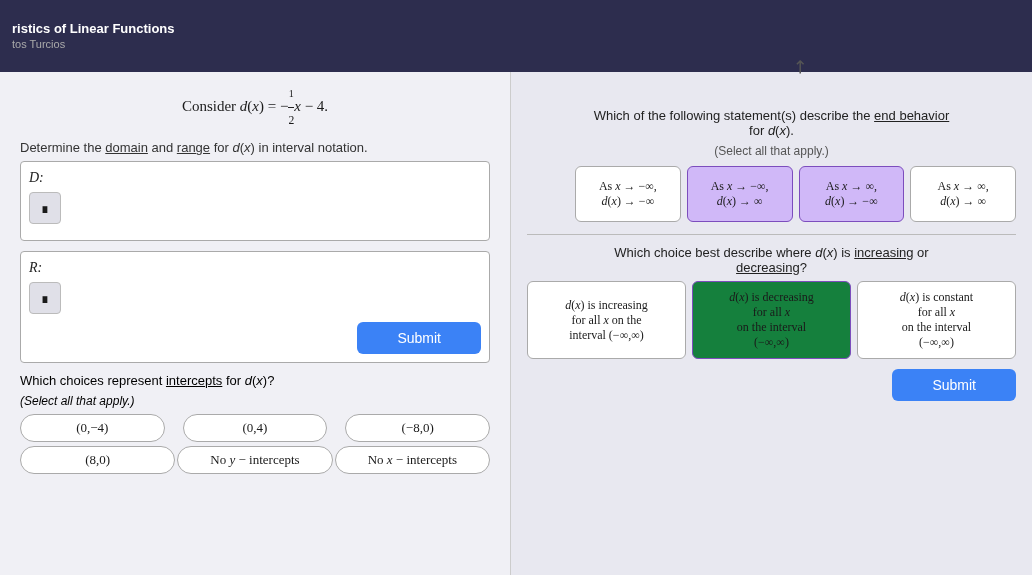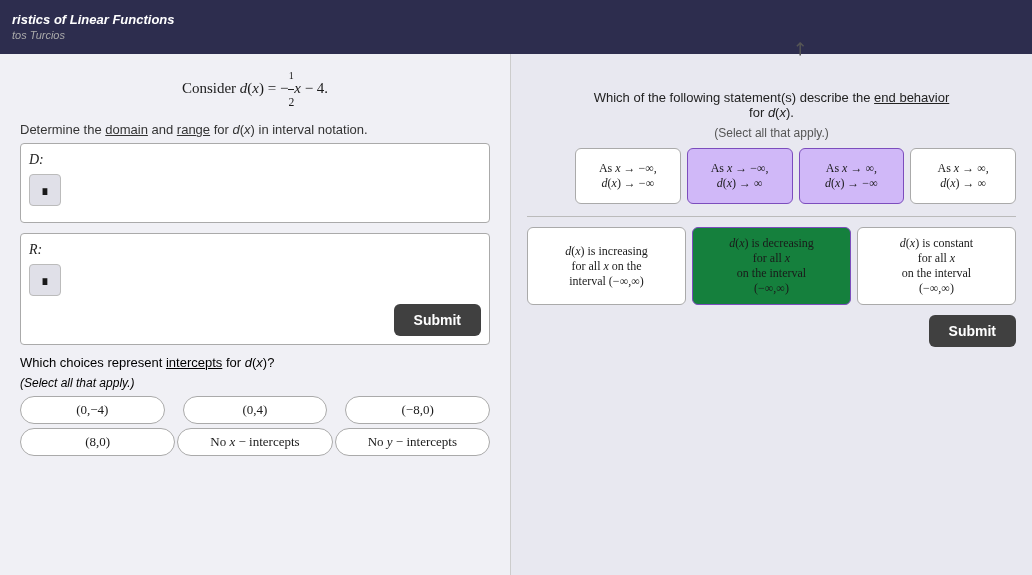--- a/index.html
+++ b/index.html
@@ -9,23 +9,22 @@
       color: #1a1a1a;
       width: 1032px;
       height: 575px;
       overflow: hidden;
       position: relative;
     }
     .top-bar {
       background: #2d2d4e;
       color: #ccc;
       font-size: 13px;
-      padding: 12px 12px;
-      font-family: Arial, sans-serif;
-      font-style: italic;
+      padding: 21px 12px;
+      font-family: Arial, sans-serif;
     }
     .top-bar .title {
       color: #fff;
       font-weight: bold;
     }
     .top-bar .subtitle {
       color: #aaa;
       font-size: 11px;
     }
     .main-content {
@@ -89,29 +88,29 @@
       padding: 8px;
       margin-bottom: 10px;
     }
     .dr-label {
       font-size: 14px;
       font-style: italic;
       margin-bottom: 6px;
       color: #222;
     }
     .submit-btn {
-      background: #404040;
+      background: #3b82f6;
       color: #fff;
       border: none;
       border-radius: 6px;
-      padding: 8px 20px;
+      padding: 8px 40px;
       font-size: 14px;
       cursor: pointer;
       font-family: Arial, sans-serif;
-      font-weight: bold;
+      font-weight: normal;
     }
     .intercepts-label {
       font-family: Arial, sans-serif;
       font-size: 13px;
       color: #000000;
       margin-bottom: 6px;
     }
     .chip-grid {
       display: grid;
       grid-template-columns: repeat(3, 1fr);
@@ -253,22 +252,22 @@
         Which choices represent <span class="underline">intercepts</span> for <span class="math">d</span>(<span class="math">x</span>)?
       </div>
       <div class="intercepts-label" style="font-style:italic; font-size:12px;">(Select all that apply.)</div>
       <div class="chip-grid">
         <div class="chip">(0,−4)</div>
         <div class="chip">(0,4)</div>
         <div class="chip">(−8,0)</div>
       </div>
       <div class="chip-row2">
         <div class="chip">(8,0)</div>
+        <div class="chip">No <span class="math">y</span> − intercepts</div>
         <div class="chip">No <span class="math">x</span> − intercepts</div>
-        <div class="chip">No <span class="math">y</span> − intercepts</div>
       </div>
     </div>
   </div>
 
   <div class="right-panel">
 
     <div style="text-align:center; margin-bottom:2px;">
       <span style="font-size:18px; color:#555; display:inline-block; transform: rotate(-45deg) translateX(40px);">↗</span>
     </div>
 
@@ -287,20 +286,23 @@
       <div class="option-card selected">
         <div>As <span class="math">x</span> → ∞,<br><span class="math">d</span>(<span class="math">x</span>) → −∞</div>
       </div>
       <div class="option-card">
         <div>As <span class="math">x</span> → ∞,<br><span class="math">d</span>(<span class="math">x</span>) → ∞</div>
       </div>
     </div>
 
     <hr class="divider">
 
+    <div class="increase-title">
+      Which choice best describe where <span class="math">d</span>(<span class="math">x</span>) is <span class="underline">increasing</span> or<br><span class="underline">decreasing</span>?
+    </div>
 
     <div class="inc-options-grid">
       <div class="inc-card">
         <div><span class="math">d</span>(<span class="math">x</span>) is increasing<br>for all <span class="math">x</span> on the<br>interval (−∞,∞)</div>
       </div>
       <div class="inc-card selected">
         <div><span class="math">d</span>(<span class="math">x</span>) is decreasing<br>for all <span class="math">x</span><br>on the interval<br>(−∞,∞)</div>
       </div>
       <div class="inc-card">
         <div><span class="math">d</span>(<span class="math">x</span>) is constant<br>for all <span class="math">x</span><br>on the interval<br>(−∞,∞)</div>

